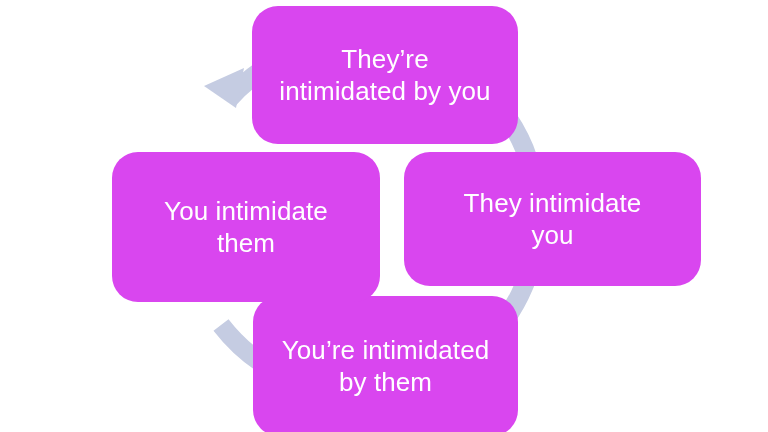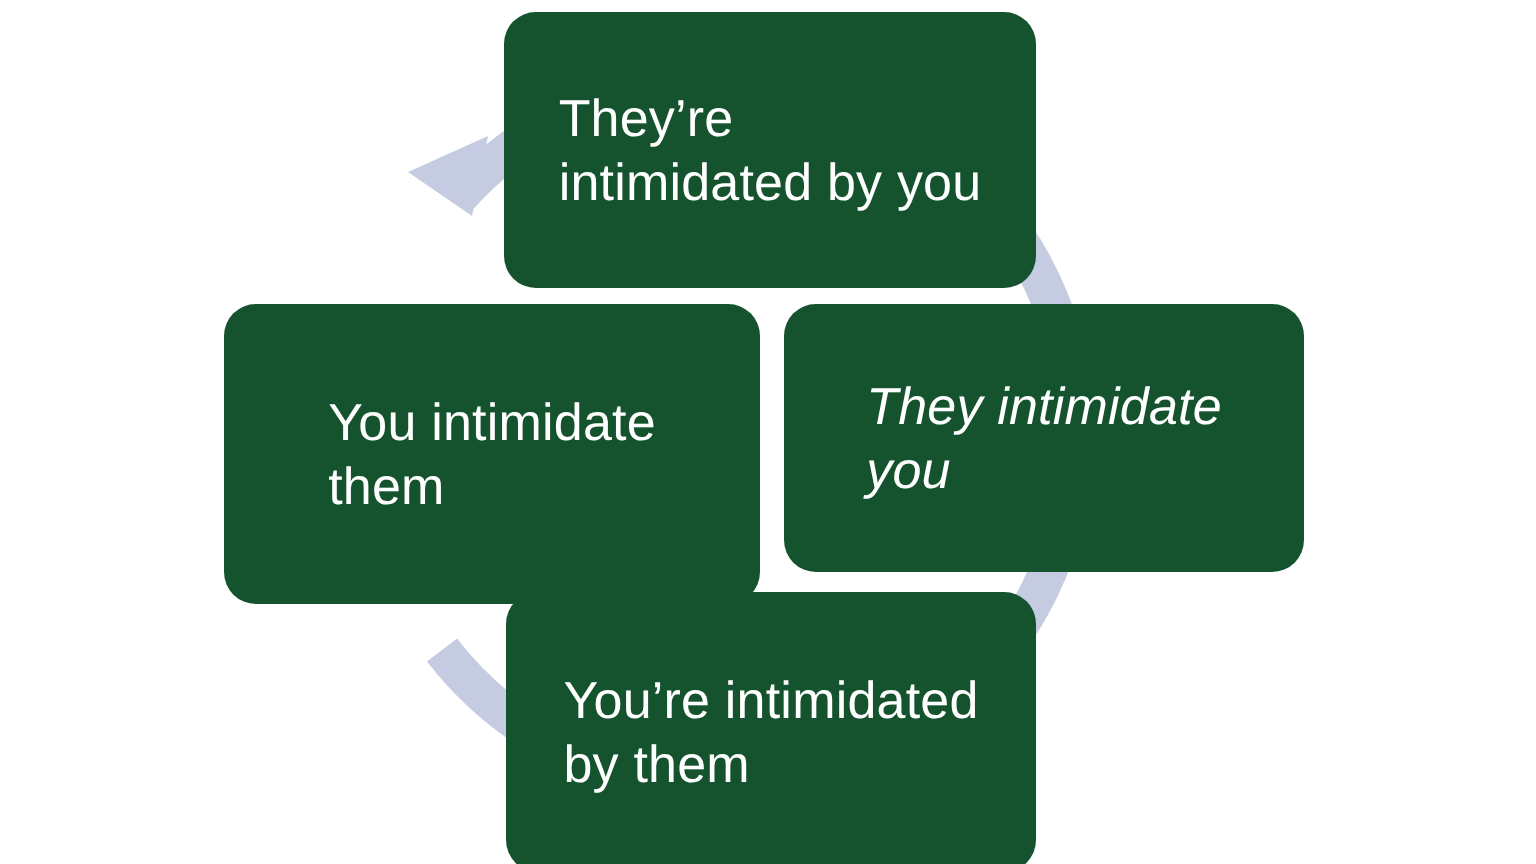--- a/index.html
+++ b/index.html
@@ -31,25 +31,26 @@
     height: 432px;
     z-index: 1;
     pointer-events: none;
   }
 
   
   .node-box {
     position: absolute;
     z-index: 2;
     box-sizing: border-box;
-    background: #14532d;
-    border-radius: 16px;
+    background: #d946ef;
+    border-radius: 26px;
     display: flex;
     align-items: center;
     justify-content: center;
+    text-align: center;
   }
 
   .node-label {
     color: #ffffff;
     font-family: "Liberation Sans", sans-serif;
     font-weight: 400;
     font-size: 26px;
     line-height: 1.24;
     letter-spacing: 0.1px;
     padding: 0 16px;
@@ -63,25 +64,24 @@
     width: 266px;
     height: 138px;
   }
   #node-left {
     left: 112px;
     top: 152px;
     width: 268px;
     height: 150px;
   }
   #node-right {
-    left: 392px;
+    left: 404px;
     top: 152px;
-    width: 260px;
+    width: 297px;
     height: 134px;
-    font-style: italic;
   }
   #node-bottom {
     left: 253px;
     top: 296px;
     width: 265px;
     height: 140px;
   }
 </style>
 </head>
 <body>

